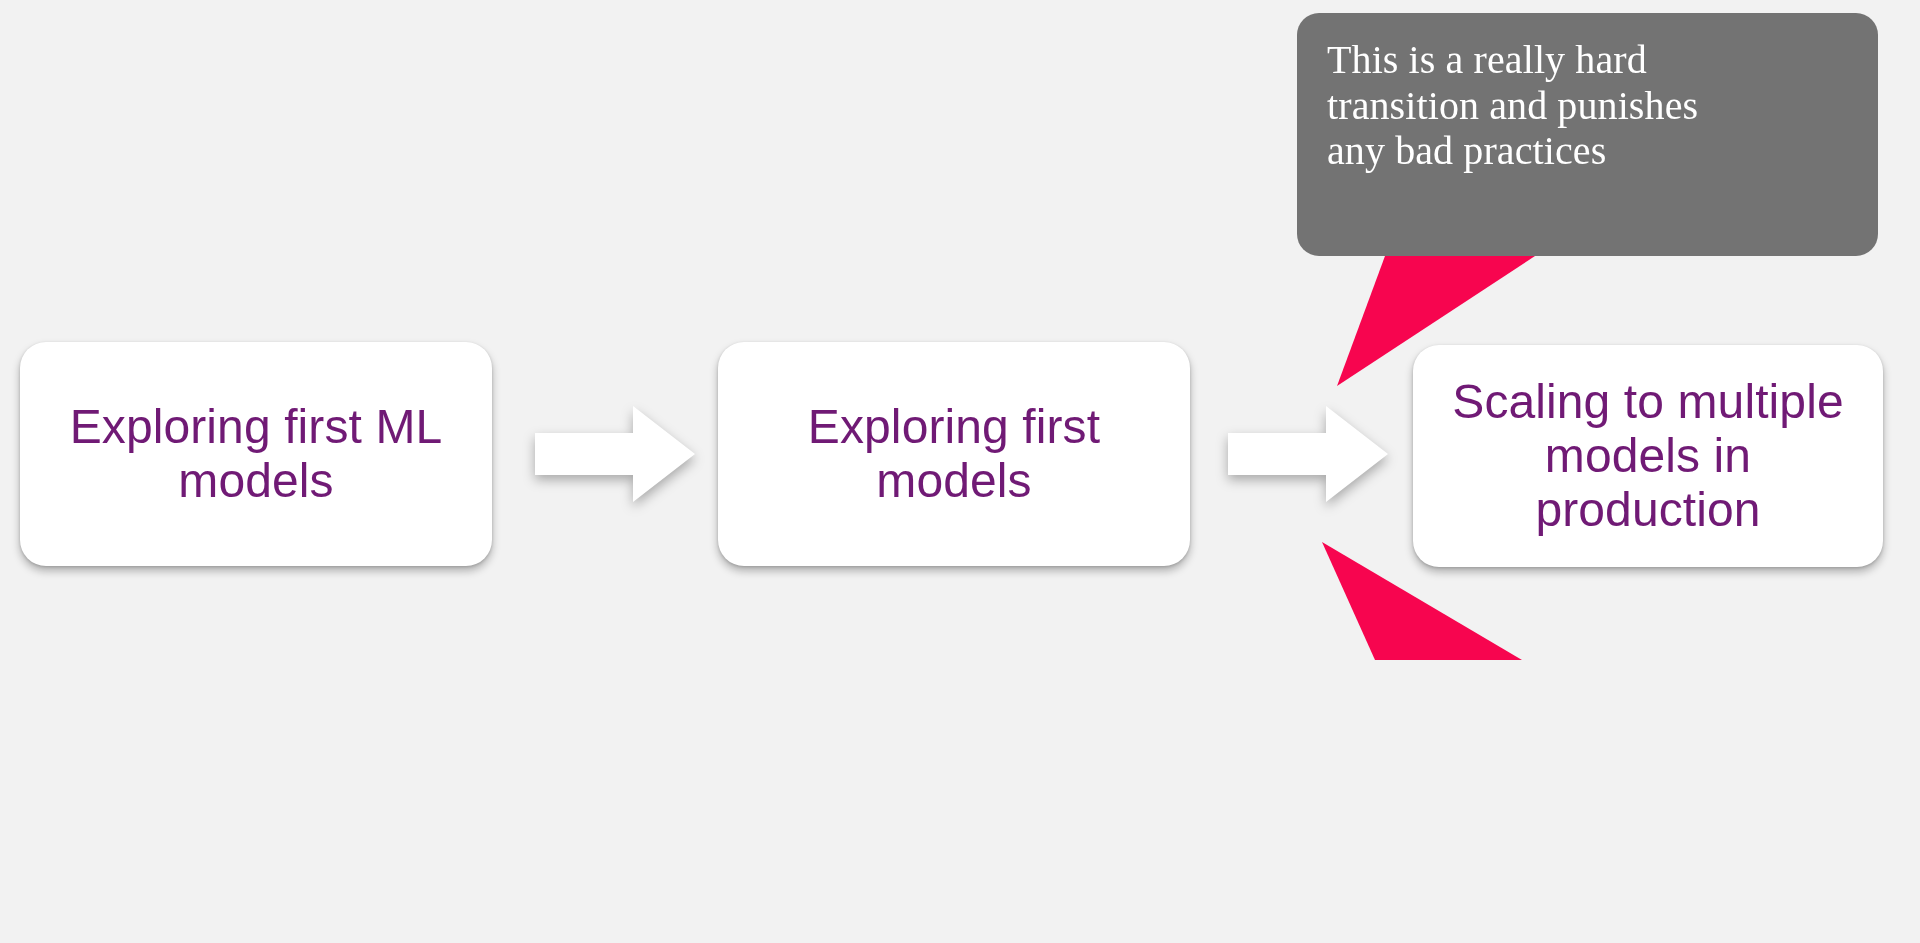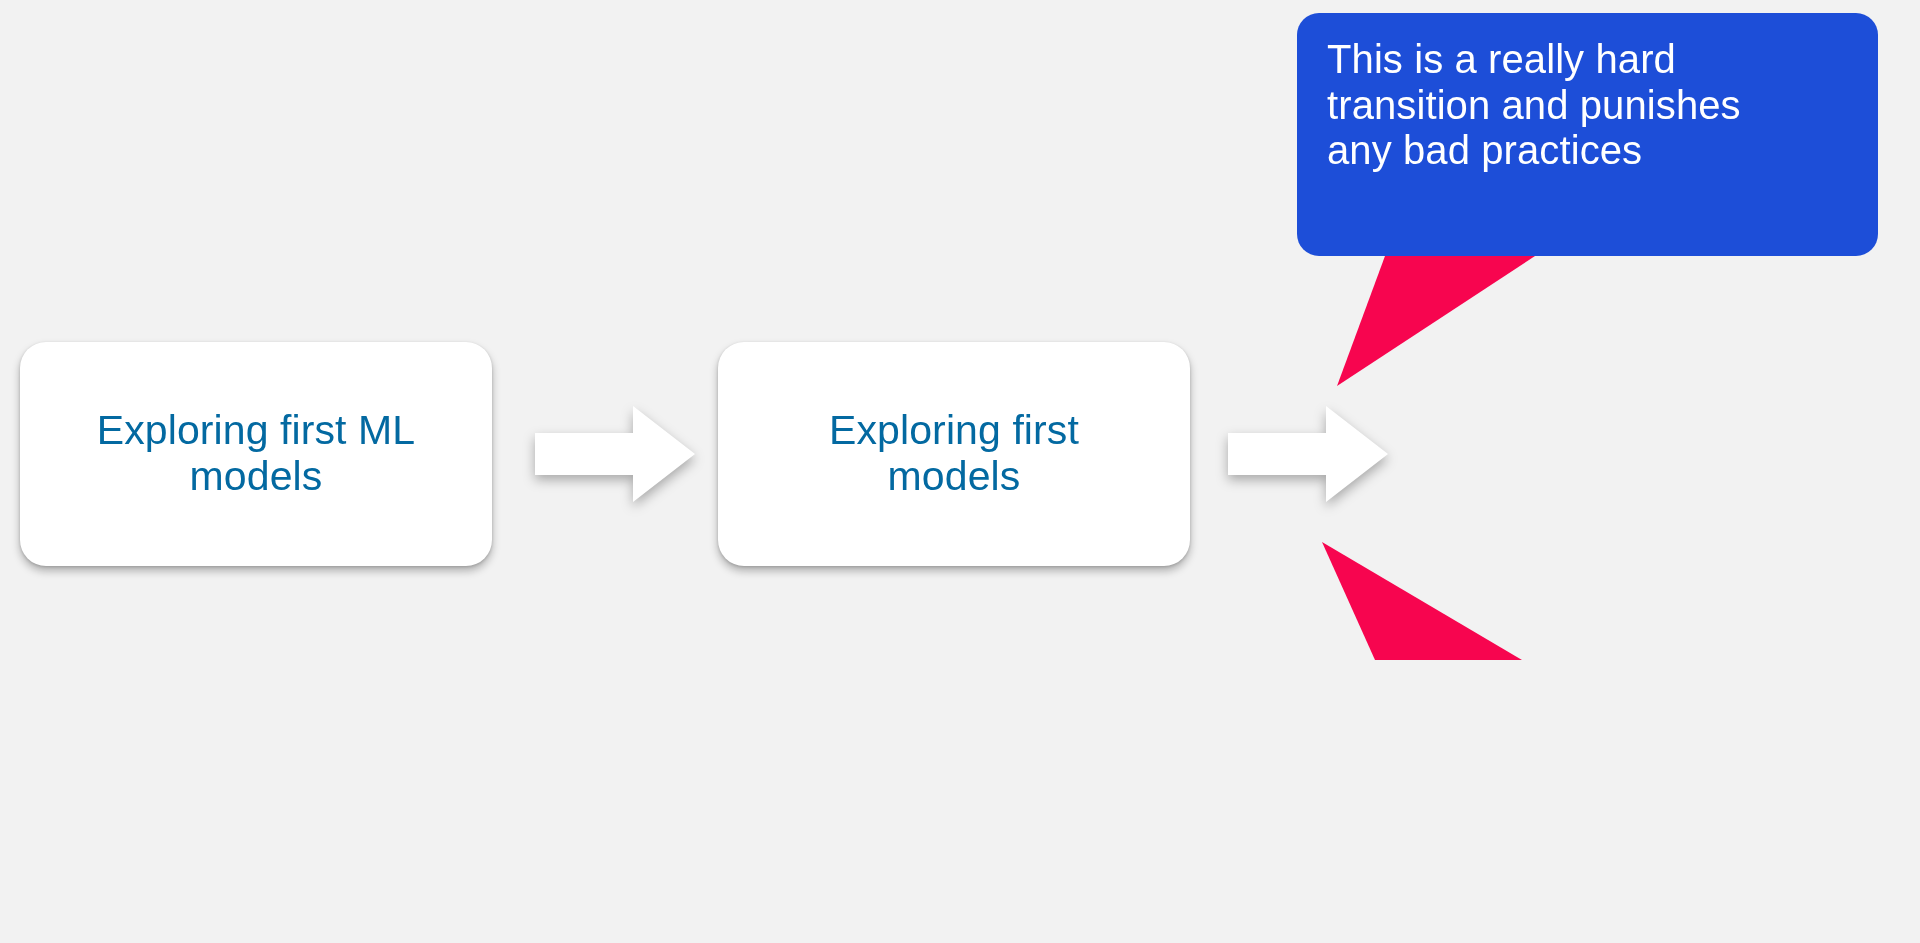--- a/index.html
+++ b/index.html
@@ -26,22 +26,22 @@
     background: #ffffff;
     border-radius: 26px;
     box-shadow: 0 5px 9px rgba(0,0,0,0.28), 0 1px 3px rgba(0,0,0,0.16);
     display: flex;
     align-items: center;
     justify-content: center;
     text-align: center;
     box-sizing: border-box;
   }
   .stage-label {
-    color: #0369a1;
-    font-size: 41px;
+    color: #701a75;
+    font-size: 48px;
     line-height: 1.12;
     letter-spacing: 0.1px;
     padding: 0 14px;
     white-space: pre-line;
   }
 
   #stage-box-1 { left: 20px;   top: 342px; width: 472px; height: 224px; }
   #stage-box-2 { left: 718px;  top: 342px; width: 472px; height: 224px; }
   #stage-box-3 { left: 1413px; top: 345px; width: 470px; height: 222px; }
 
@@ -51,24 +51,25 @@
     width: 160px;
     height: 96px;
     filter: drop-shadow(0 5px 6px rgba(0,0,0,0.30));
   }
   #arrow-1 { left: 535px;  top: 406px; }
   #arrow-2 { left: 1228px; top: 406px; }
 
   
   .callout {
     position: absolute;
-    background: #1d4ed8;
+    background: #737373;
     border-radius: 22px;
     box-sizing: border-box;
     padding: 24px 44px 22px 30px;
+    font-family: Liberation Serif, serif;
   }
   .callout-text {
     color: #ffffff;
     font-size: 40px;
     line-height: 1.14;
     letter-spacing: 0.1px;
     white-space: pre-line;
   }
   #callout-top    { left: 1297px; top: 13px;  width: 581px; height: 243px; }
   #callout-bottom { left: 1282px; top: 658px; width: 583px; height: 237px; }
@@ -97,20 +98,25 @@
 
   <div class="stage-box" id="stage-box-2">
     <span class="stage-label">Exploring first
 models</span>
   </div>
 
   <svg class="block-arrow" id="arrow-2" viewBox="0 0 160 96" aria-hidden="true">
     <polygon points="0,27 98,27 98,0 160,48 98,96 98,69 0,69" fill="#ffffff"></polygon>
   </svg>
 
+  <div class="stage-box" id="stage-box-3">
+    <span class="stage-label">Scaling to multiple
+models in
+production</span>
+  </div>
 
   <svg class="callout-tail" id="callout-tail-top" viewBox="0 0 240 160" aria-hidden="true">
     <polygon points="65,16 215,16 17,146" fill="#f7054f"></polygon>
   </svg>
 
   <div class="callout" id="callout-top">
     <span class="callout-text">This is a really hard
 transition and punishes
 any bad practices</span>
   </div>

